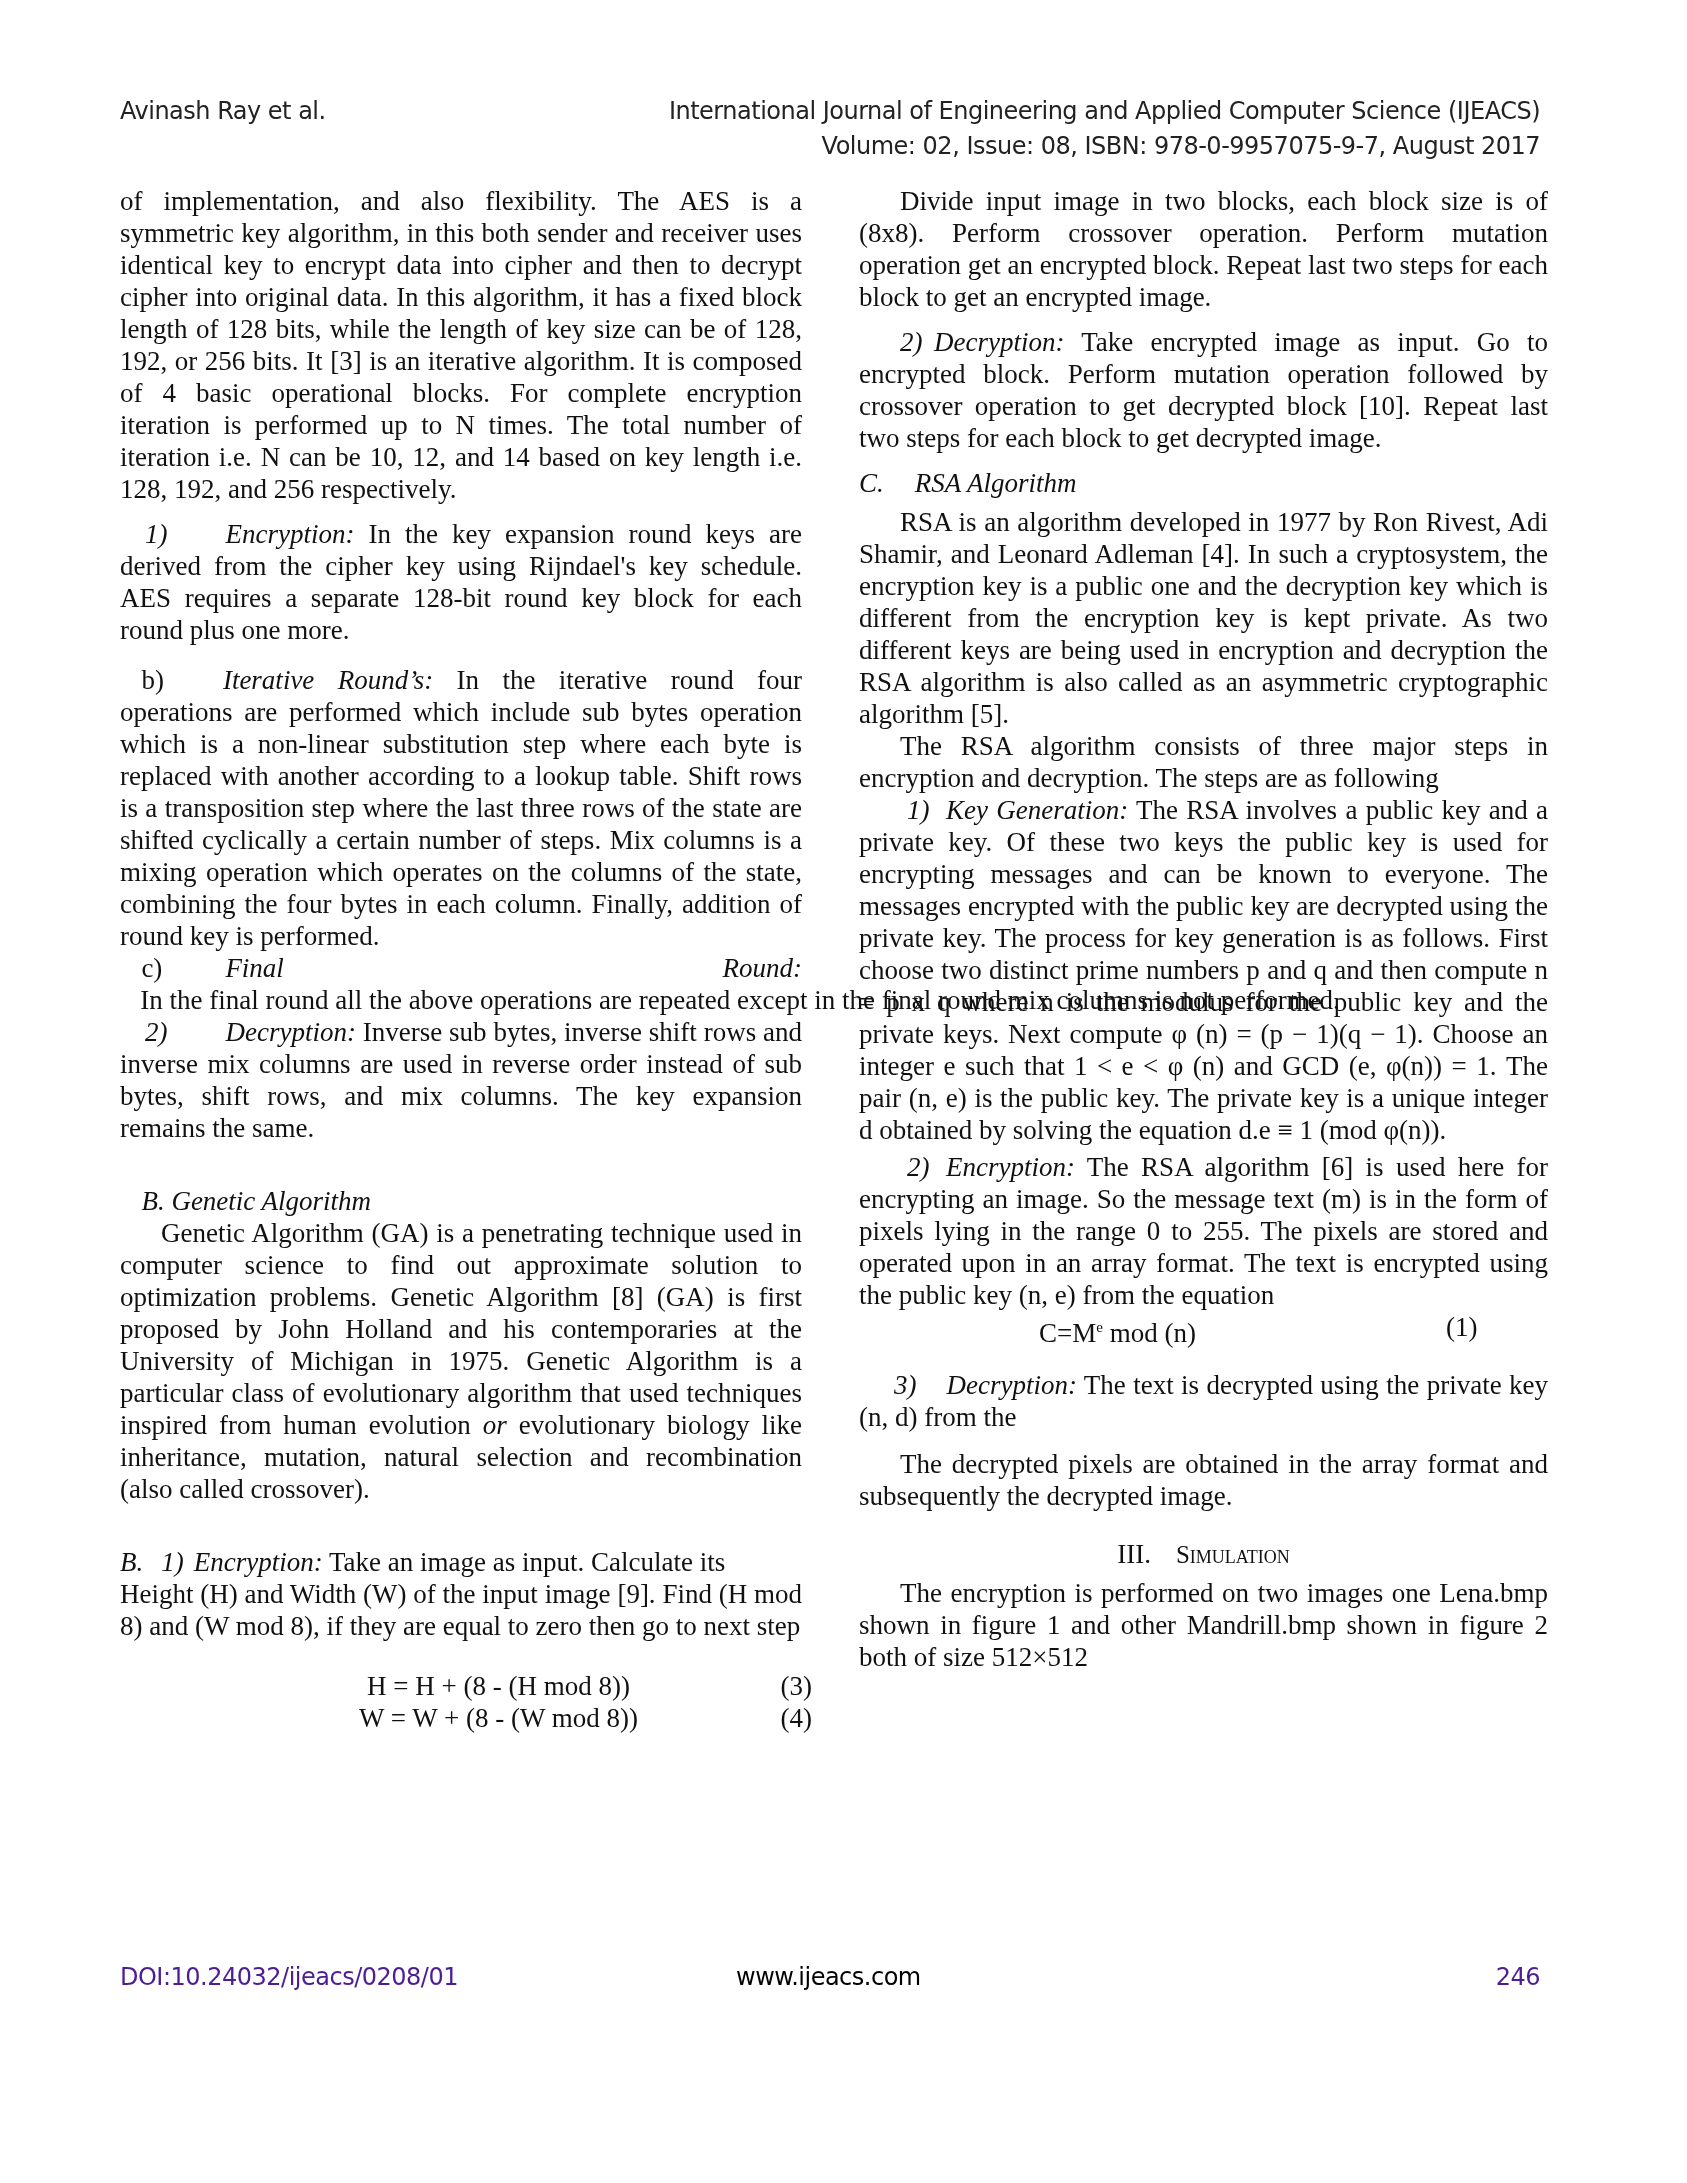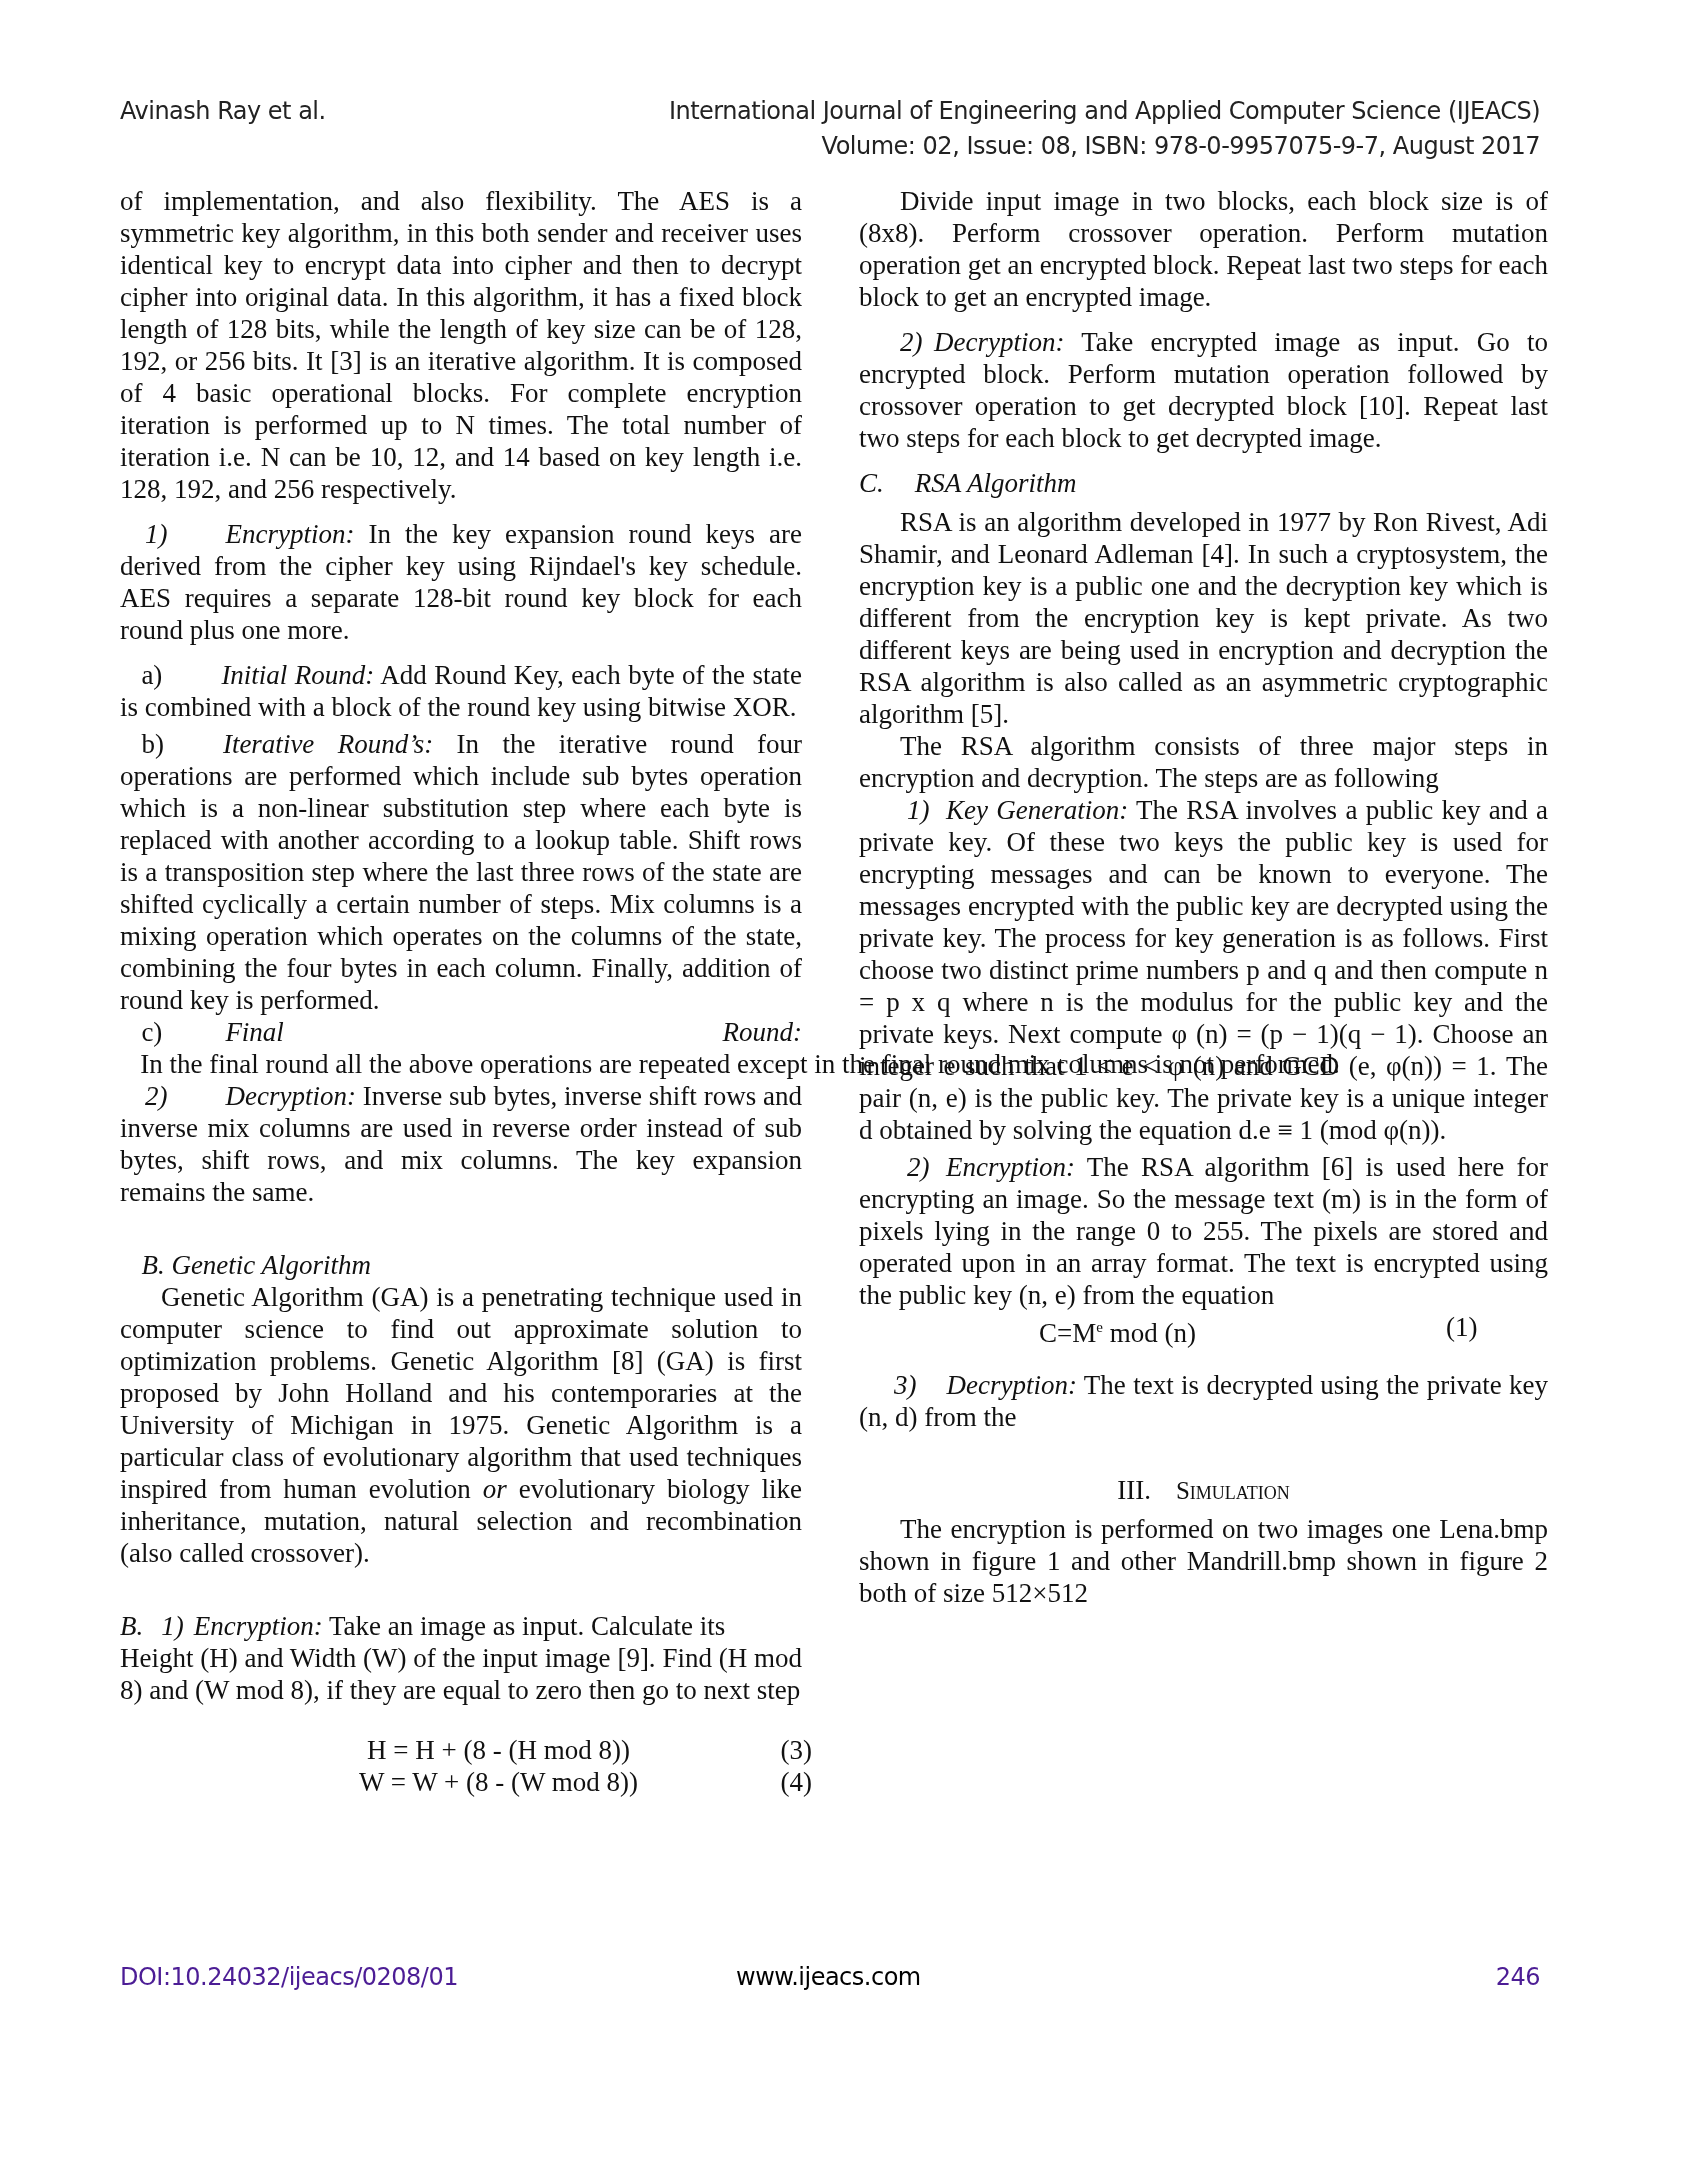--- a/index.html
+++ b/index.html
@@ -30,23 +30,20 @@
 
 <div class="col" style="left:120px; top:185px; width:682px;">
   <p class="p last">of implementation, and also flexibility. The AES is a symmetric key algorithm, in this both sender and receiver uses identical key to encrypt data into cipher and then to decrypt cipher into original data.  In this algorithm, it has a fixed block length of 128 bits, while the length of key size can be of 128, 192, or 256 bits. It [3] is an iterative algorithm. It is composed of 4 basic operational blocks. For complete encryption iteration is performed up to N times. The total number of iteration i.e. N can be 10, 12, and 14 based on key length i.e. 128, 192, and 256 respectively.</p>
   <div class="gap-s"></div>
 
   <p class="p" style="text-indent:25px;">
     <span class="it">1)</span><span class="tab" style="width:58px;"></span><span class="it">Encryption:</span><span> In the key expansion round keys are derived from the cipher key using Rijndael's key schedule. AES requires a separate 128-bit round key block for each round plus one more.</span>
   </p>
   <div class="gap-s"></div>
 
-  <p class="p" style="text-indent:21.4px;">
-    <span>a)</span><span class="tab" style="width:59px;"></span><span class="it">Initial Round:</span><span> Add Round Key, each byte of the state is combined with a block of the round key using bitwise XOR.</span>
-  </p>
   <div style="height:5px;"></div>
 
   <p class="p" style="text-indent:21.4px;">
     <span>b)</span><span class="tab" style="width:59px;"></span><span class="it">Iterative Round’s:</span><span> In the iterative round four operations are performed which include sub bytes operation which is a non-linear substitution step where each byte is replaced with another according to a lookup table. Shift rows is a transposition step where the last three rows of the state are shifted cyclically a certain number of steps. Mix columns is a mixing operation which operates on the columns of the state, combining the four bytes in each column. Finally, addition of round key is performed.</span>
   </p>
 
   <p class="p" style="text-indent:21.4px;">
     <span>c)</span><span class="tab" style="width:63px;"></span><span class="it">Final Round:</span><span style="white-space:pre;">   In the final round all the above operations are repeated except in the final round mix columns is not performed.</span>
   </p>
 
@@ -108,20 +105,21 @@
     <span class="num" style="left:587px;">(1)</span>
   </div>
   <div style="height:26px;"></div>
 
   <p class="p last" style="text-indent:35px;">
     <span class="it">3)</span><span class="tab" style="width:30px;"></span><span class="it">Decryption:</span><span> The text is decrypted using the private key (n, d) from the</span>
   </p>
 
   <div style="height:15px;"></div>
 
+  <p class="p ind last">The decrypted pixels are obtained in the array format and subsequently the decrypted image.</p>
   <div style="height:26px;"></div>
 
   <p class="p sec">
     <span>III.</span><span class="tab" style="width:25px;"></span><span class="sc">Simulation</span>
   </p>
   <div style="height:6.6px;"></div>
 
   <p class="p ind last">The encryption is performed on two images one Lena.bmp shown in figure 1 and other Mandrill.bmp shown in figure 2 both of size 512×512</p>
 </div>
 

